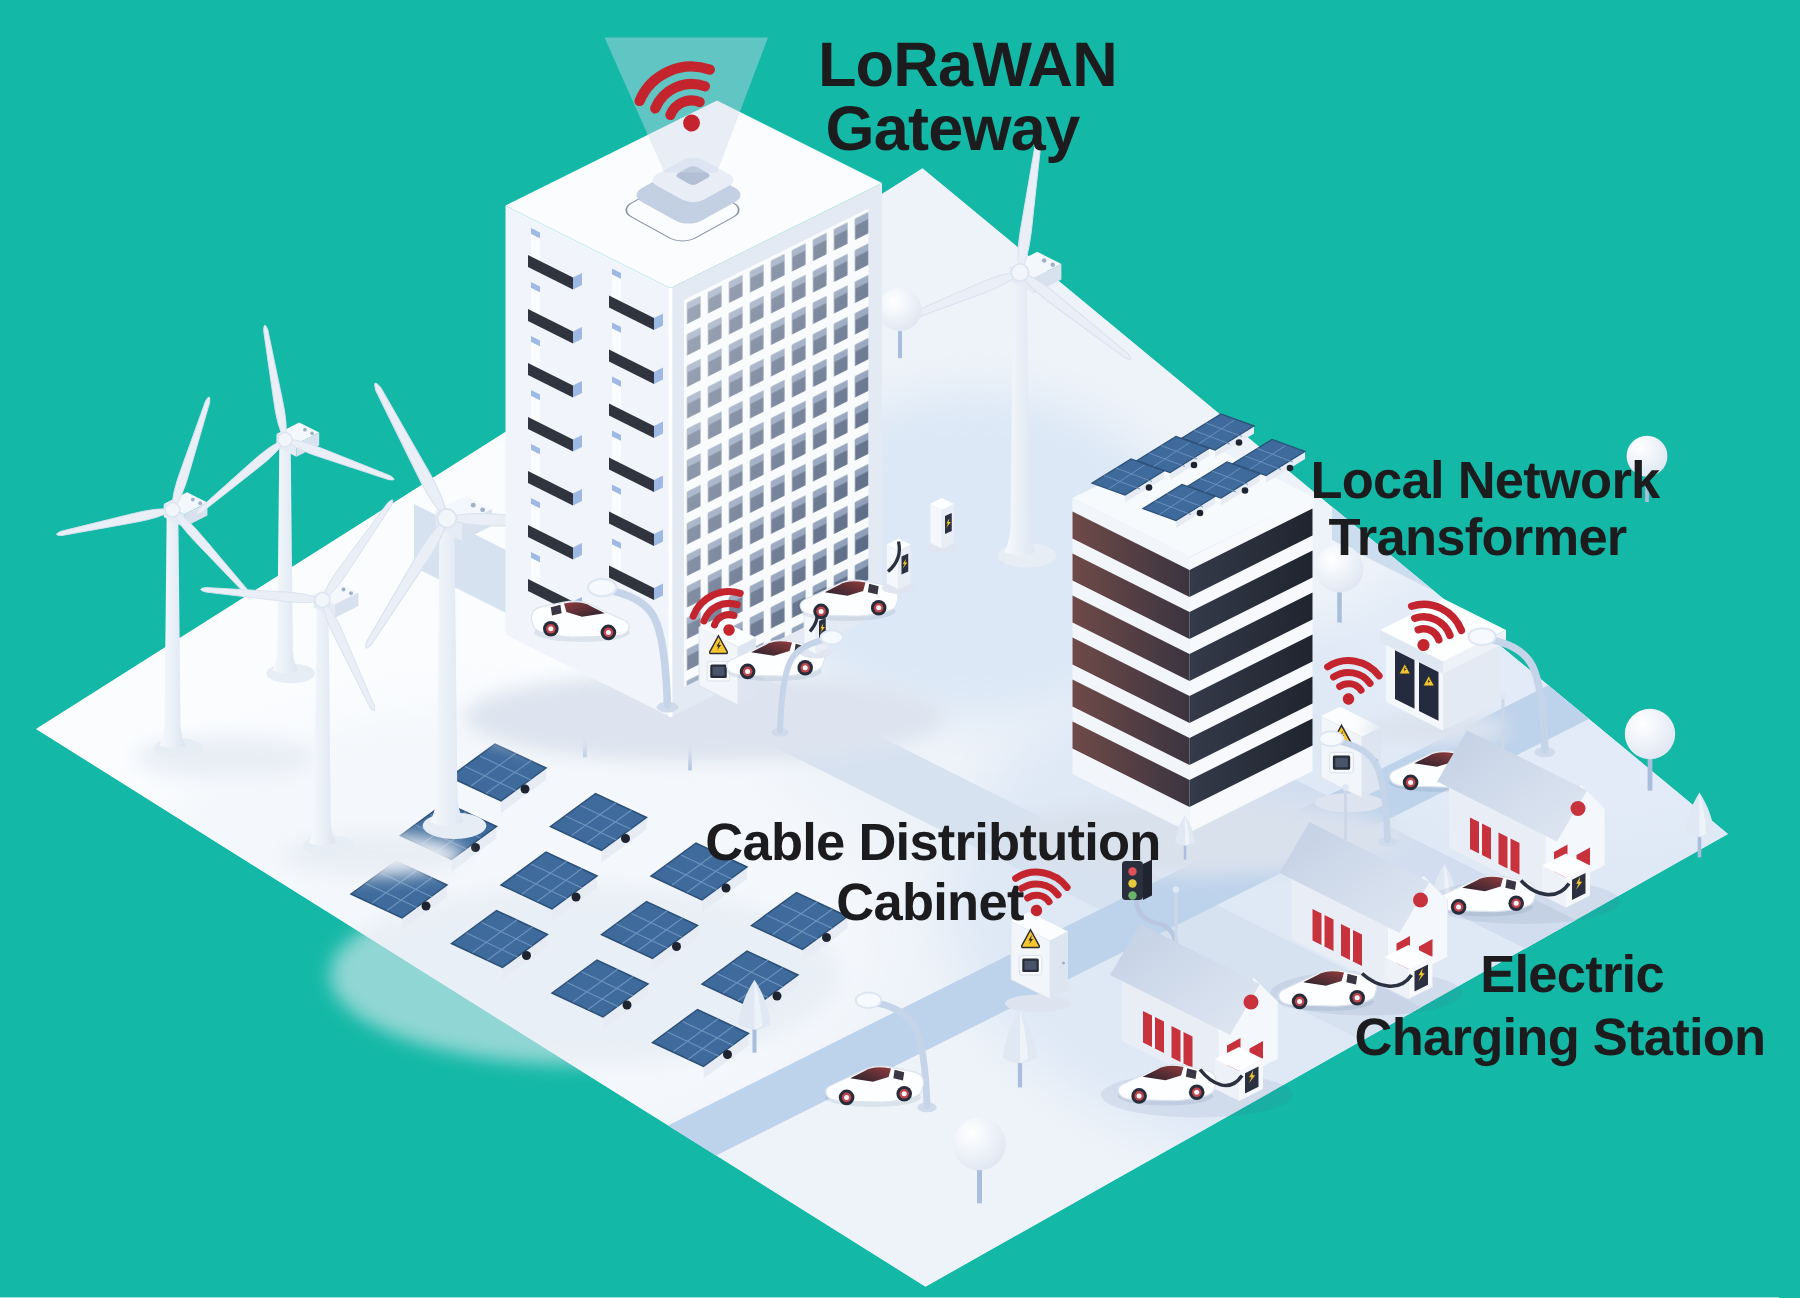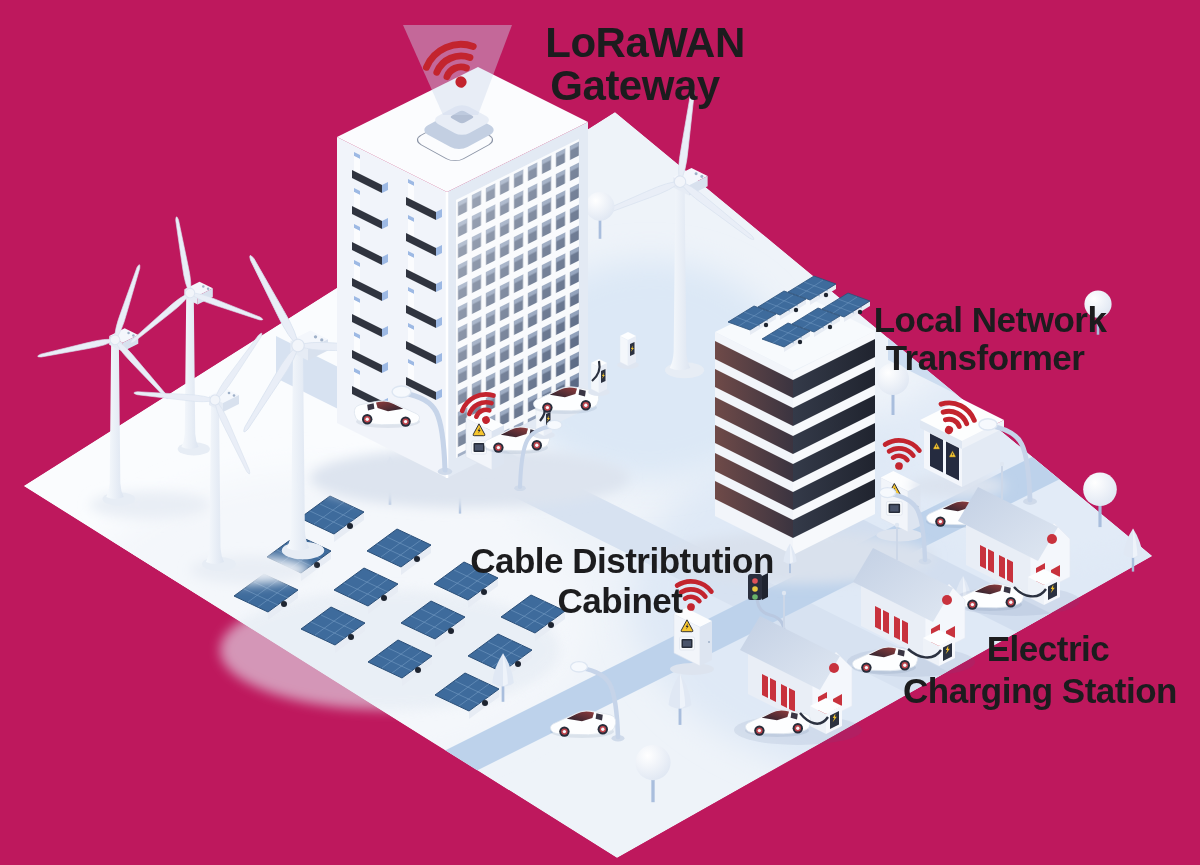--- a/index.html
+++ b/index.html
@@ -1,16 +1,16 @@
 <!DOCTYPE html>
 <html style="--accent-red: #c3242e; --navy: #2b3140; --warning-yellow: #f6c62f; --solar-blue: #3e6b9c; --road-blue: #bdd2eb; --ground: #eef3f9; --label-text: #1c1c1e;"><head>
 <meta charset="utf-8">
 <style>
   html,body{margin:0;padding:0;background:#ffffff;}
-  .stage{width:1200px;height:865px;position:relative;overflow:hidden;background:#be185d;}
+  .stage{width:1200px;height:865px;position:relative;overflow:hidden;background:#14b8a6;}
   text{font-family:"Liberation Sans","DejaVu Sans",sans-serif;}
   .lbl{font-weight:700;font-size:35px;fill:var(--label-text,#1c1c1e);text-anchor:middle;letter-spacing:-0.5px;}
   .lbl-xl{font-size:42px;}
   .wifi-dot{fill:var(--accent-red,#c3242e);}
   .wifi-arc{stroke:var(--accent-red,#c3242e);stroke-width:5.5;fill:none;stroke-linecap:round;}
 </style>
 </head>
 <body>
 
 <div class="stage">

